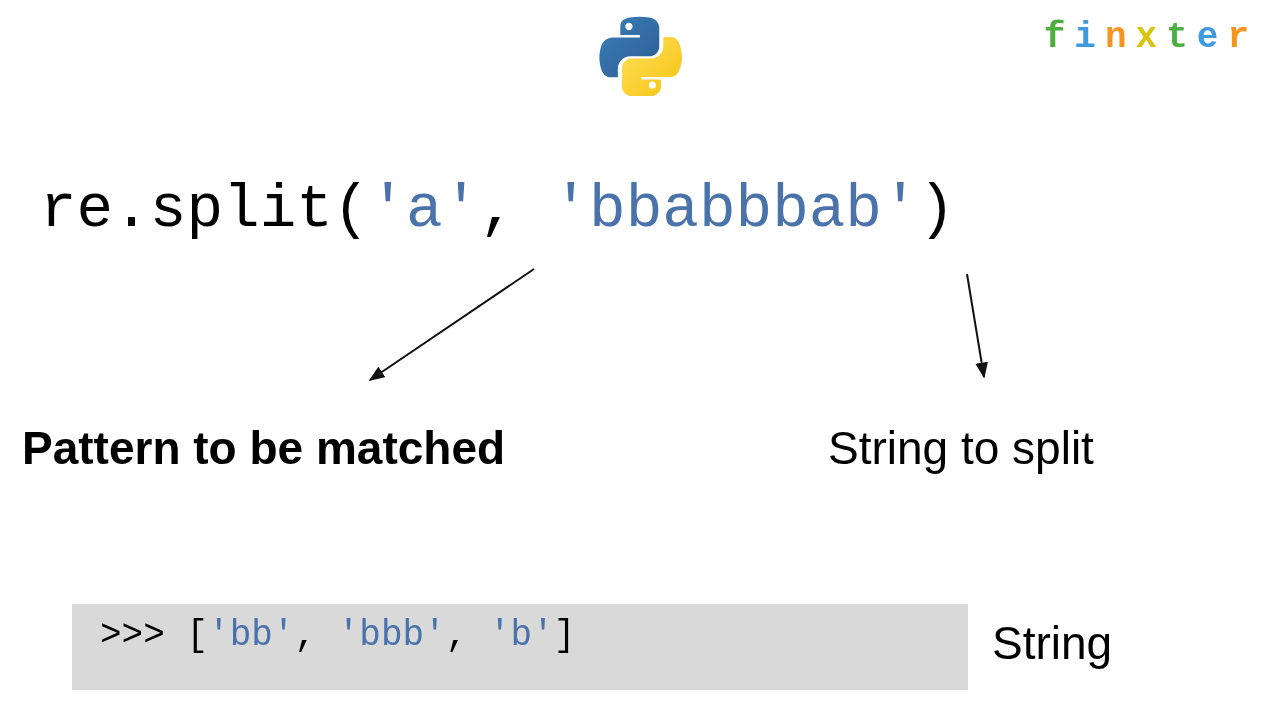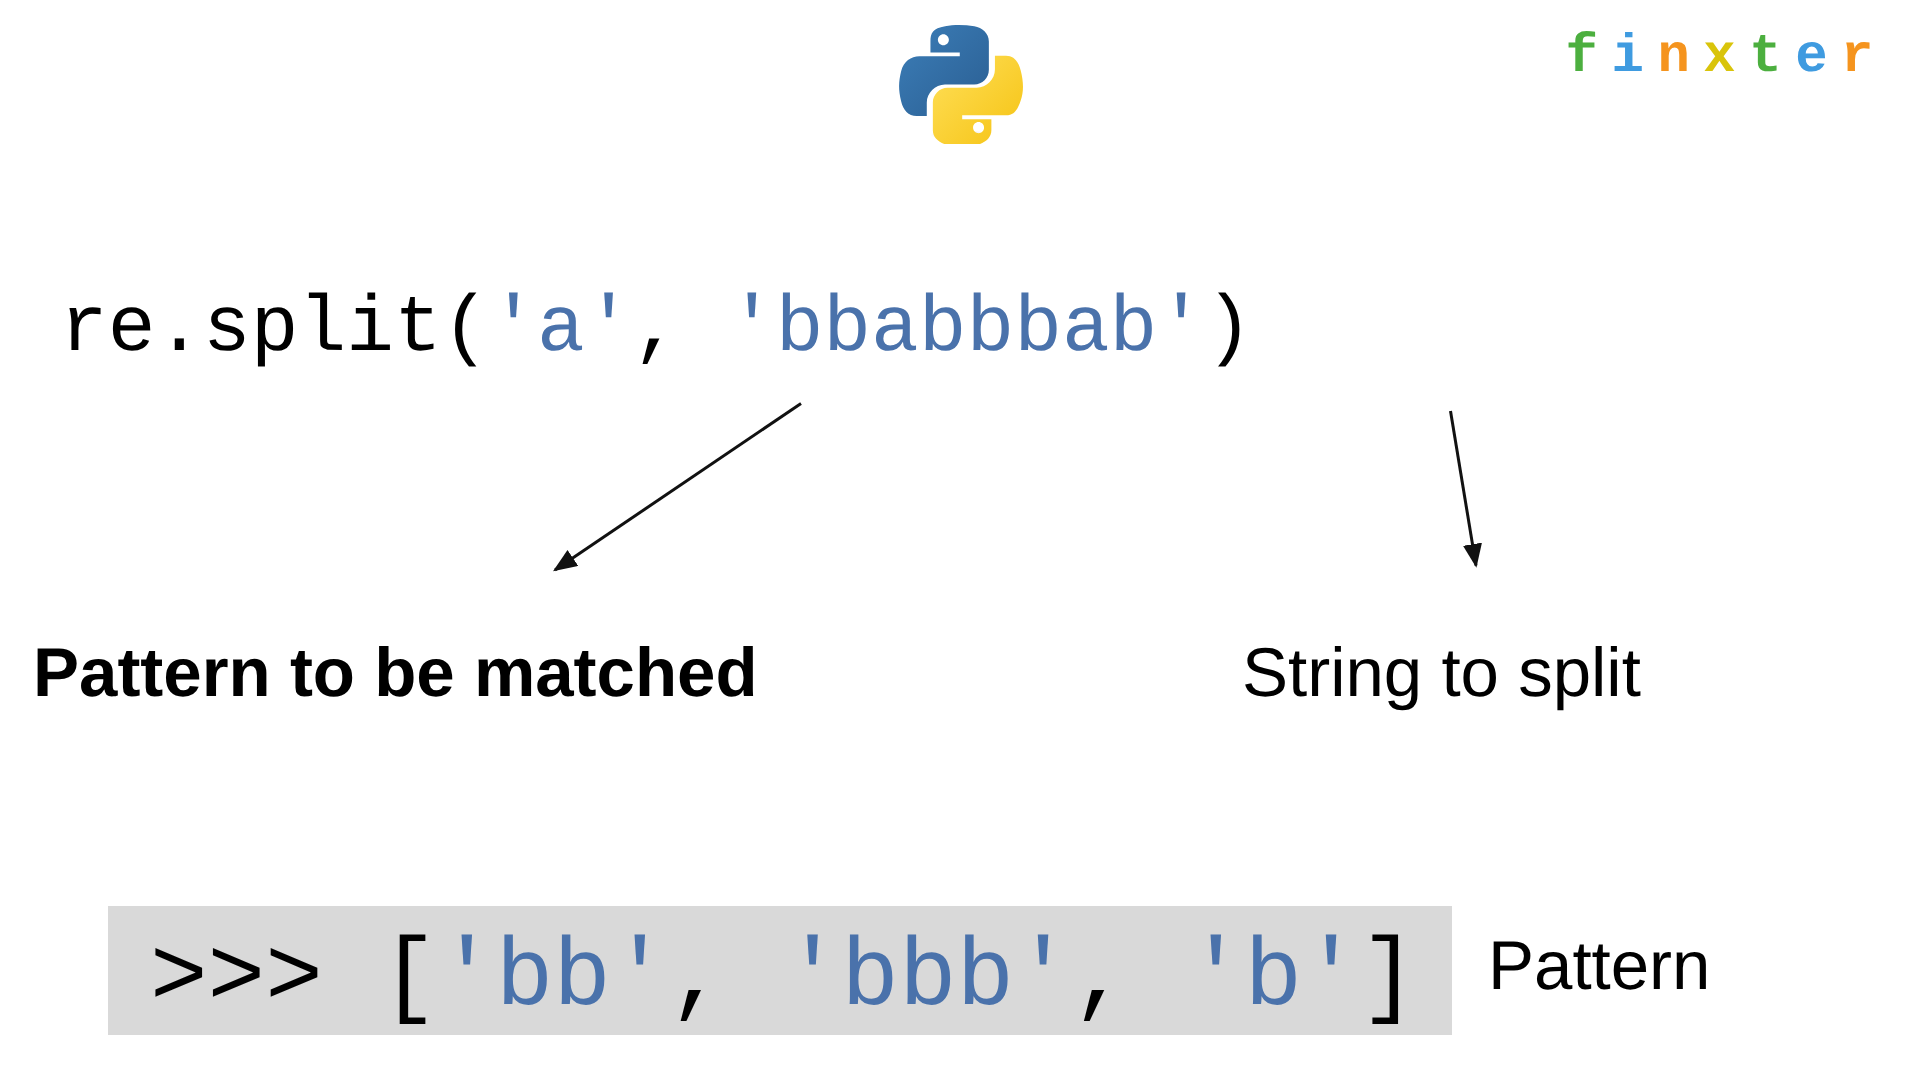--- a/index.html
+++ b/index.html
@@ -37,23 +37,23 @@
     letter-spacing: 9px;
     line-height: 1;
     white-space: nowrap;
   }
   #finxter-logo span { display: inline-block; }
 
   
   #code-line {
     position: absolute;
     left: 40px;
-    top: 192px;
+    top: 178px;
     font-family: "Liberation Mono", "DejaVu Sans Mono", monospace;
-    font-size: 53px;
+    font-size: 61px;
     line-height: 1.05;
     color: #000000;
     white-space: pre;
     letter-spacing: 0px;
   }
   .blue { color: #4a72ab; }
   .black { color: #000000; }
 
   
   #arrows {
@@ -94,21 +94,21 @@
     top: 604px;
     width: 896px;
     height: 86px;
     background: #d9d9d9;
   }
   #result-text {
     position: absolute;
     left: 28px;
     top: 9px;
     font-family: "Liberation Mono", "DejaVu Sans Mono", monospace;
-    font-size: 64px;
+    font-size: 36px;
     line-height: 1.25;
     white-space: pre;
     color: #000000;
   }
   #caption-result {
     left: 992px;
     top: 620px;
     font-size: 46px;
     font-weight: normal;
   }
@@ -157,13 +157,13 @@
   <line x1="534" y1="269" x2="370" y2="380" stroke="#111111" stroke-width="2" marker-end="url(#ah)"></line>
   <line x1="967" y1="274" x2="984" y2="377" stroke="#111111" stroke-width="2" marker-end="url(#ah)"></line>
 </svg>
 
 <div class="caption" id="caption-pattern">Pattern to be matched</div>
 <div class="caption" id="caption-string">String to split</div>
 
 <div id="result-bar">
   <div id="result-text"><span class="black">&gt;&gt;&gt; [</span><span class="blue">'bb'</span><span class="black">, </span><span class="blue">'bbb'</span><span class="black">, </span><span class="blue">'b'</span><span class="black">]</span></div>
 </div>
-<div class="caption" id="caption-result">Pattern</div>
+<div class="caption" id="caption-result">String</div>
 
 </body></html>

